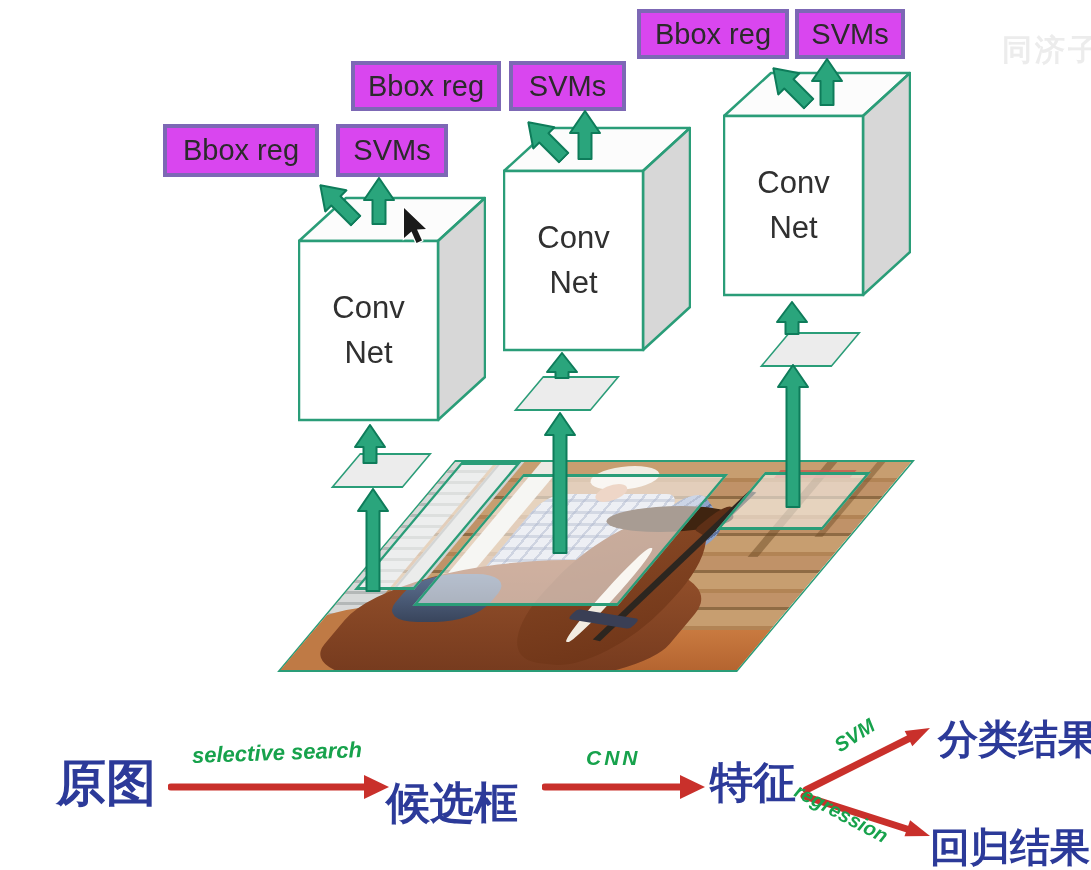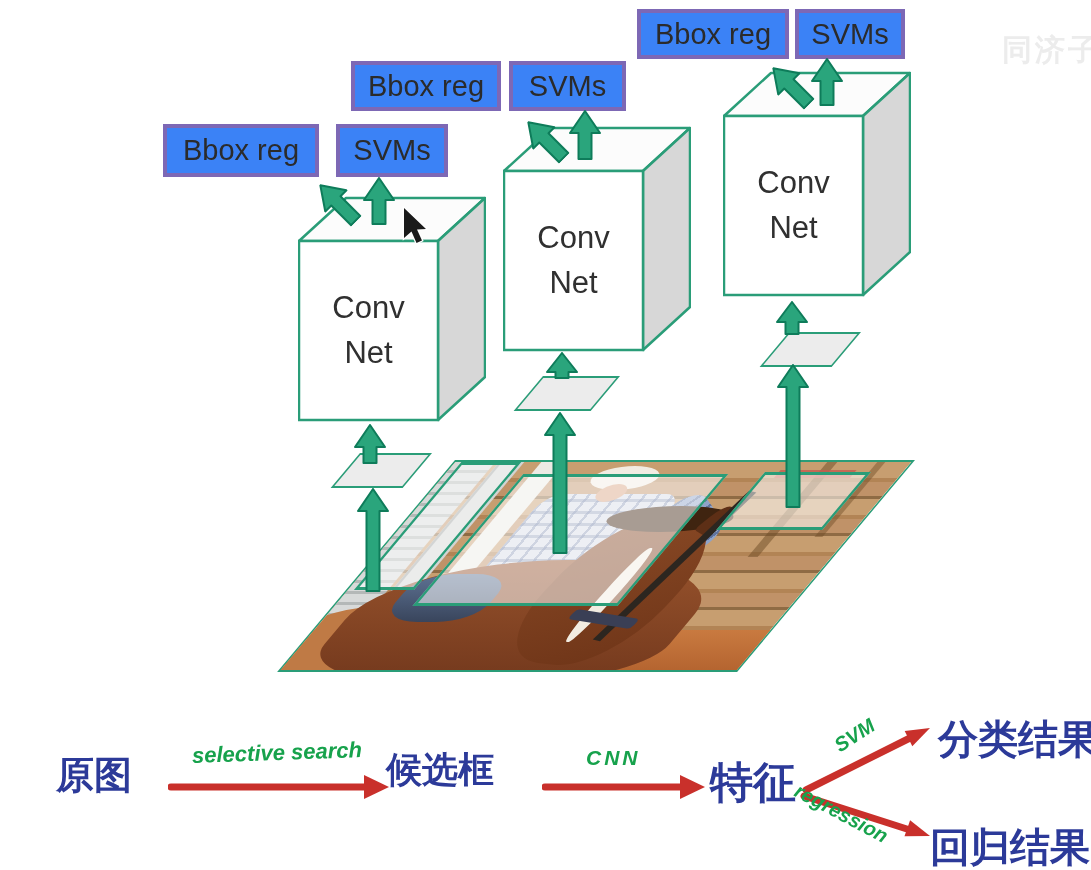--- a/index.html
+++ b/index.html
@@ -14,21 +14,21 @@
   .stage{
     position:relative;width:1091px;height:870px;background:#ffffff;overflow:hidden;
     font-family:"Liberation Sans","DejaVu Sans",sans-serif;
   }
   .watermark{
     position:absolute;left:1002px;top:30px;font-size:30px;font-weight:bold;
     color:#ececec;letter-spacing:3px;white-space:nowrap;
   }
   
   .plabel{
-    position:absolute;border:4px solid var(--label-border-purple);background:#3b82f6;
+    position:absolute;border:4px solid var(--label-border-purple);background:#d946ef;
     color:#2b2b2b;font-size:29px;display:flex;align-items:center;justify-content:center;
     box-sizing:border-box;white-space:nowrap;
   }
   
   .convbox{position:absolute;}
   .boxfront{fill:#ffffff;stroke:var(--box-border-green);stroke-width:2.5;}
   .boxtop{fill:#fcfcfc;stroke:var(--box-border-green);stroke-width:2.5;stroke-linejoin:round;}
   .boxside{fill:#d7d7d7;stroke:var(--box-border-green);stroke-width:2.5;stroke-linejoin:round;}
   .conv-label{
     position:absolute;width:141px;text-align:center;font-size:31px;color:#303030;
@@ -213,29 +213,29 @@
     <div class="muzzle-strap"></div>
     <div class="region regionA"></div>
     <div class="region regionB"></div>
     <div class="region regionC"></div>
   </div>
 
   <svg class="cursor" style="left:401px;top:206px;" width="28" height="40">
     <path d="M3 2 L3 32 L10.5 25.5 L15.5 37 L21 34.5 L16 23.5 L25 23 Z"></path>
   </svg>
 
-  <div class="cn" style="left:56px;top:750px;font-size:38px;font-family:Liberation Serif, serif;">原图</div>
+  <div class="cn" style="left:56px;top:750px;font-size:50px;font-family:Liberation Serif, serif;">原图</div>
 
   <svg class="rarrow" style="left:168px;top:770px;" width="224" height="34">
     <line x1="3" y1="17" x2="196" y2="17"></line>
     <polygon points="196,5 221,17 196,29"></polygon>
   </svg>
   <div class="en" style="left:192px;top:740px;font-size:22px;transform:rotate(-2deg);">selective search</div>
 
-  <div class="cn" style="left:386px;top:746px;font-size:36px;">候选框</div>
+  <div class="cn" style="left:386px;top:774px;font-size:44px;">候选框</div>
 
   <svg class="rarrow" style="left:542px;top:770px;" width="166" height="34">
     <line x1="3" y1="17" x2="138" y2="17"></line>
     <polygon points="138,5 163,17 138,29"></polygon>
   </svg>
   <div class="en" style="left:586px;top:746px;font-size:21px;letter-spacing:3px;">CNN</div>
 
   <div class="cn" style="left:710px;top:754px;font-size:43px;">特征</div>
 
   <svg class="rarrow" style="left:800px;top:714px;" width="148" height="84">

